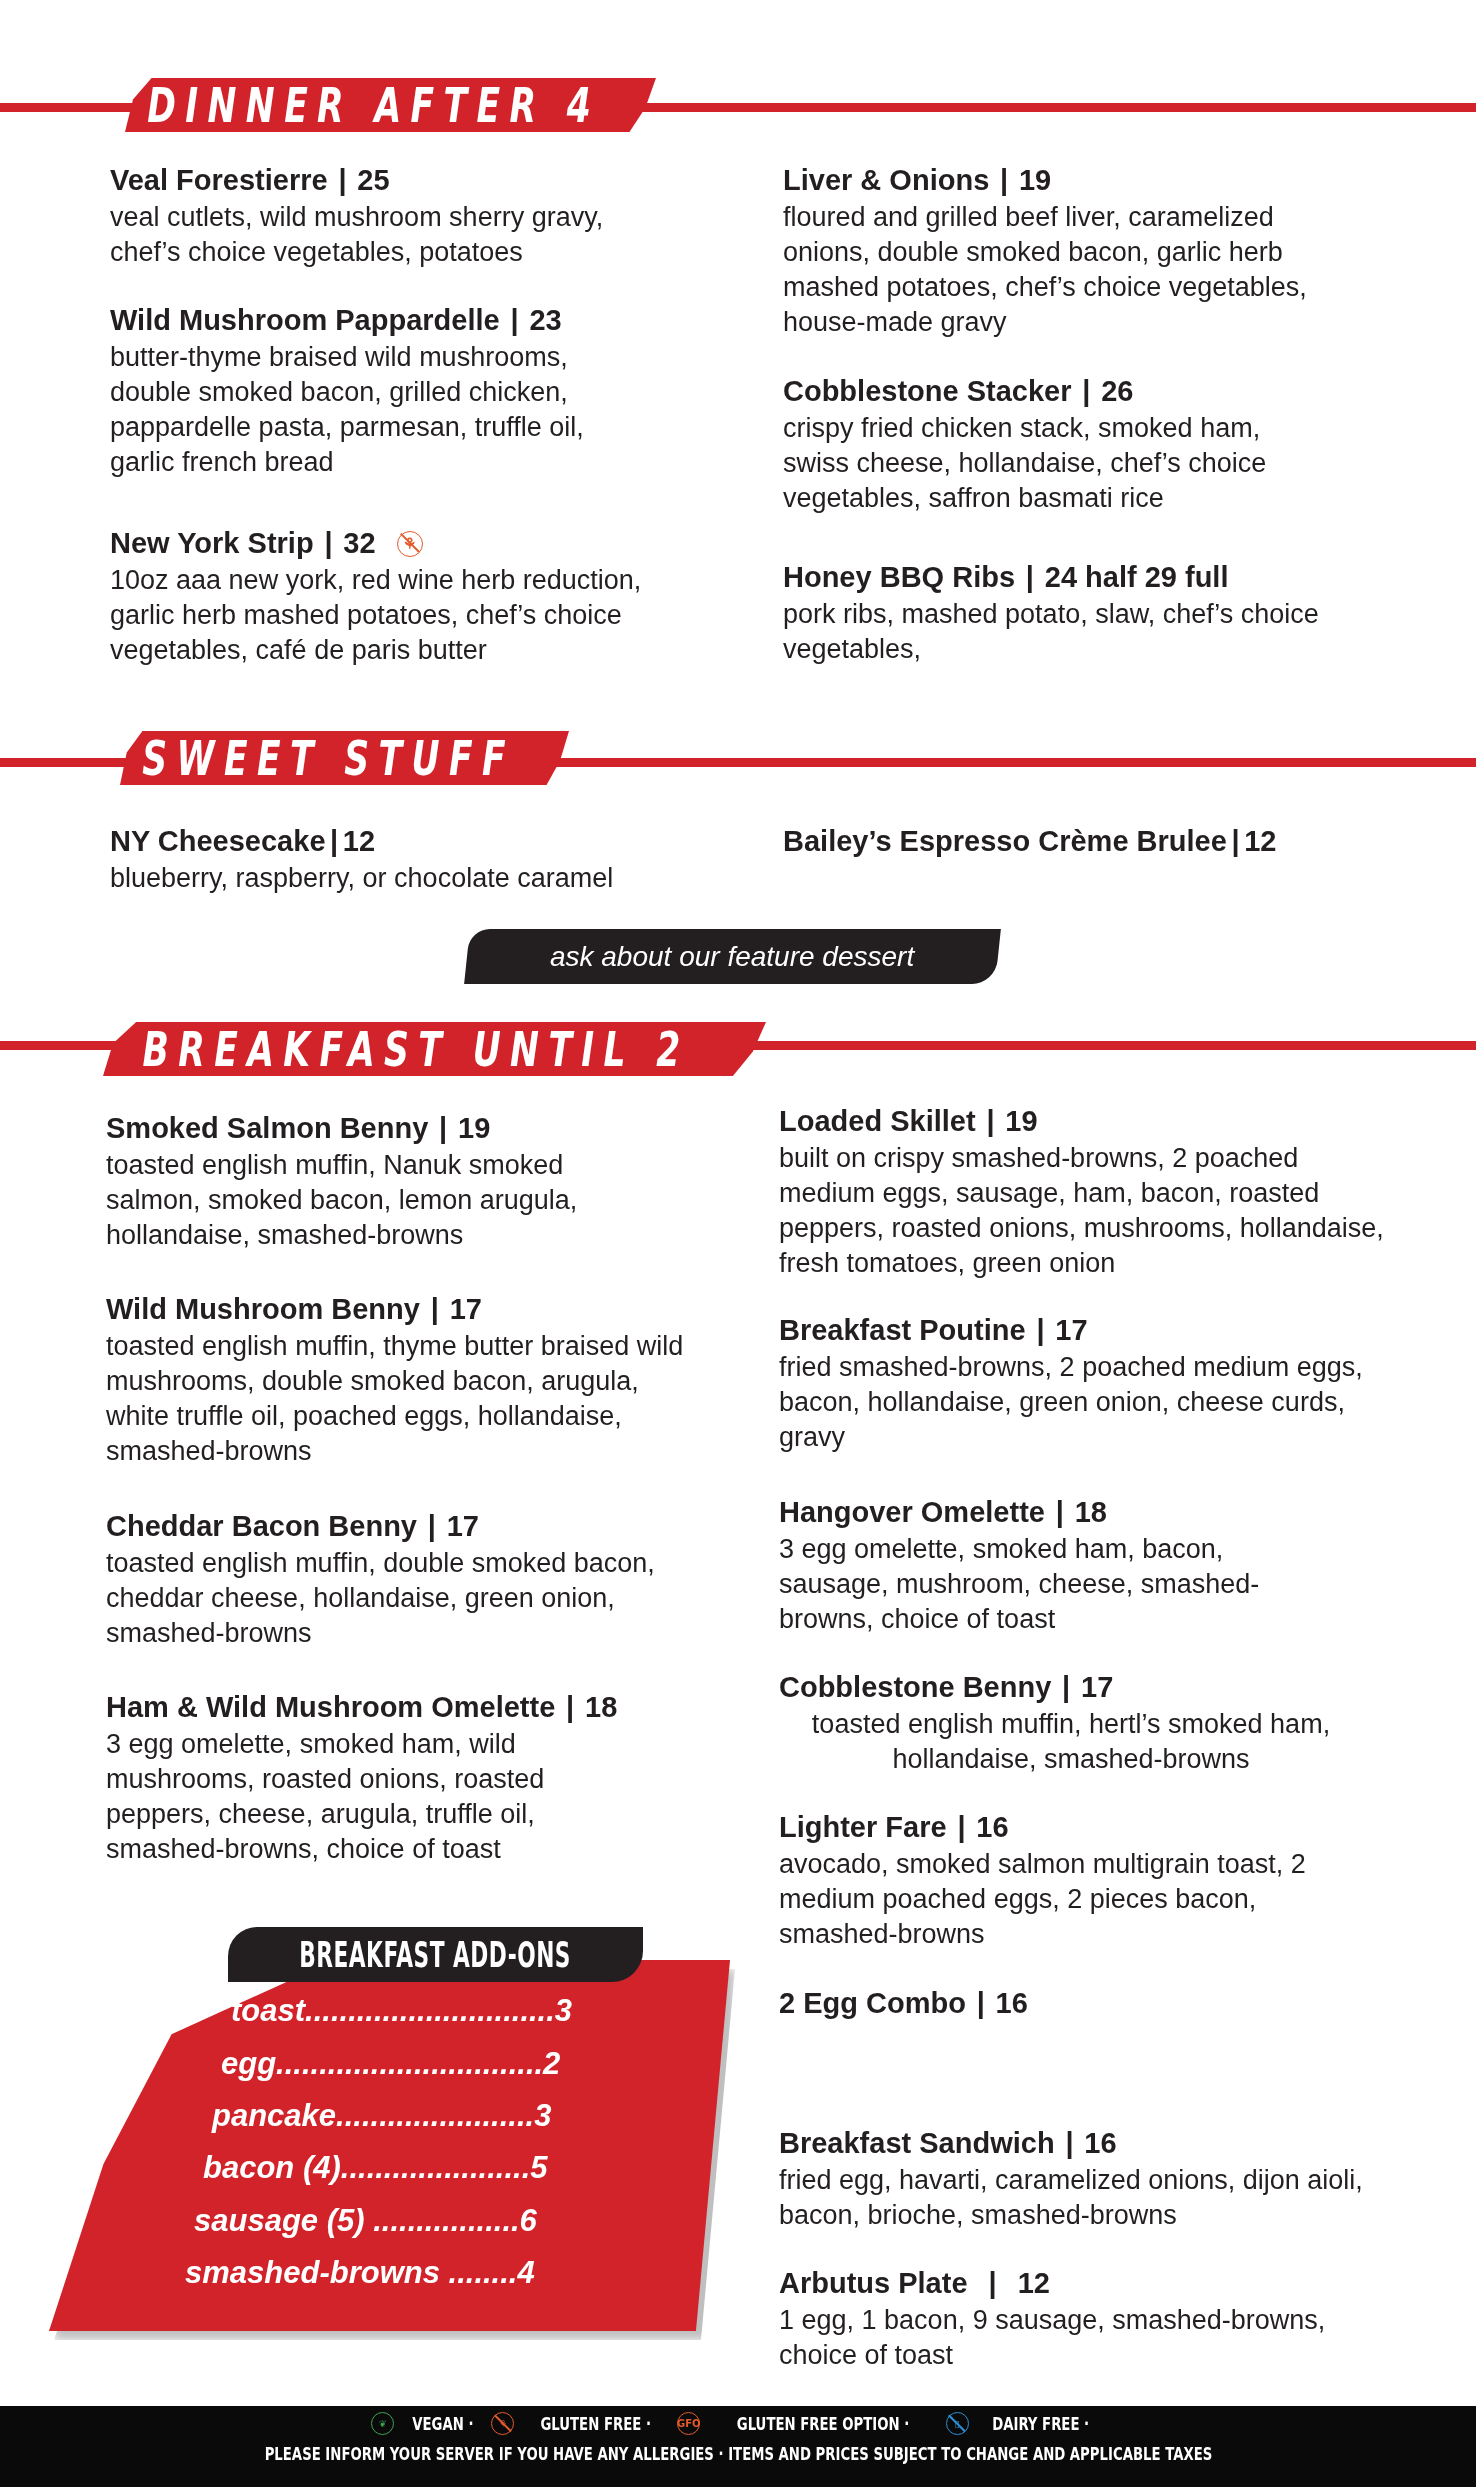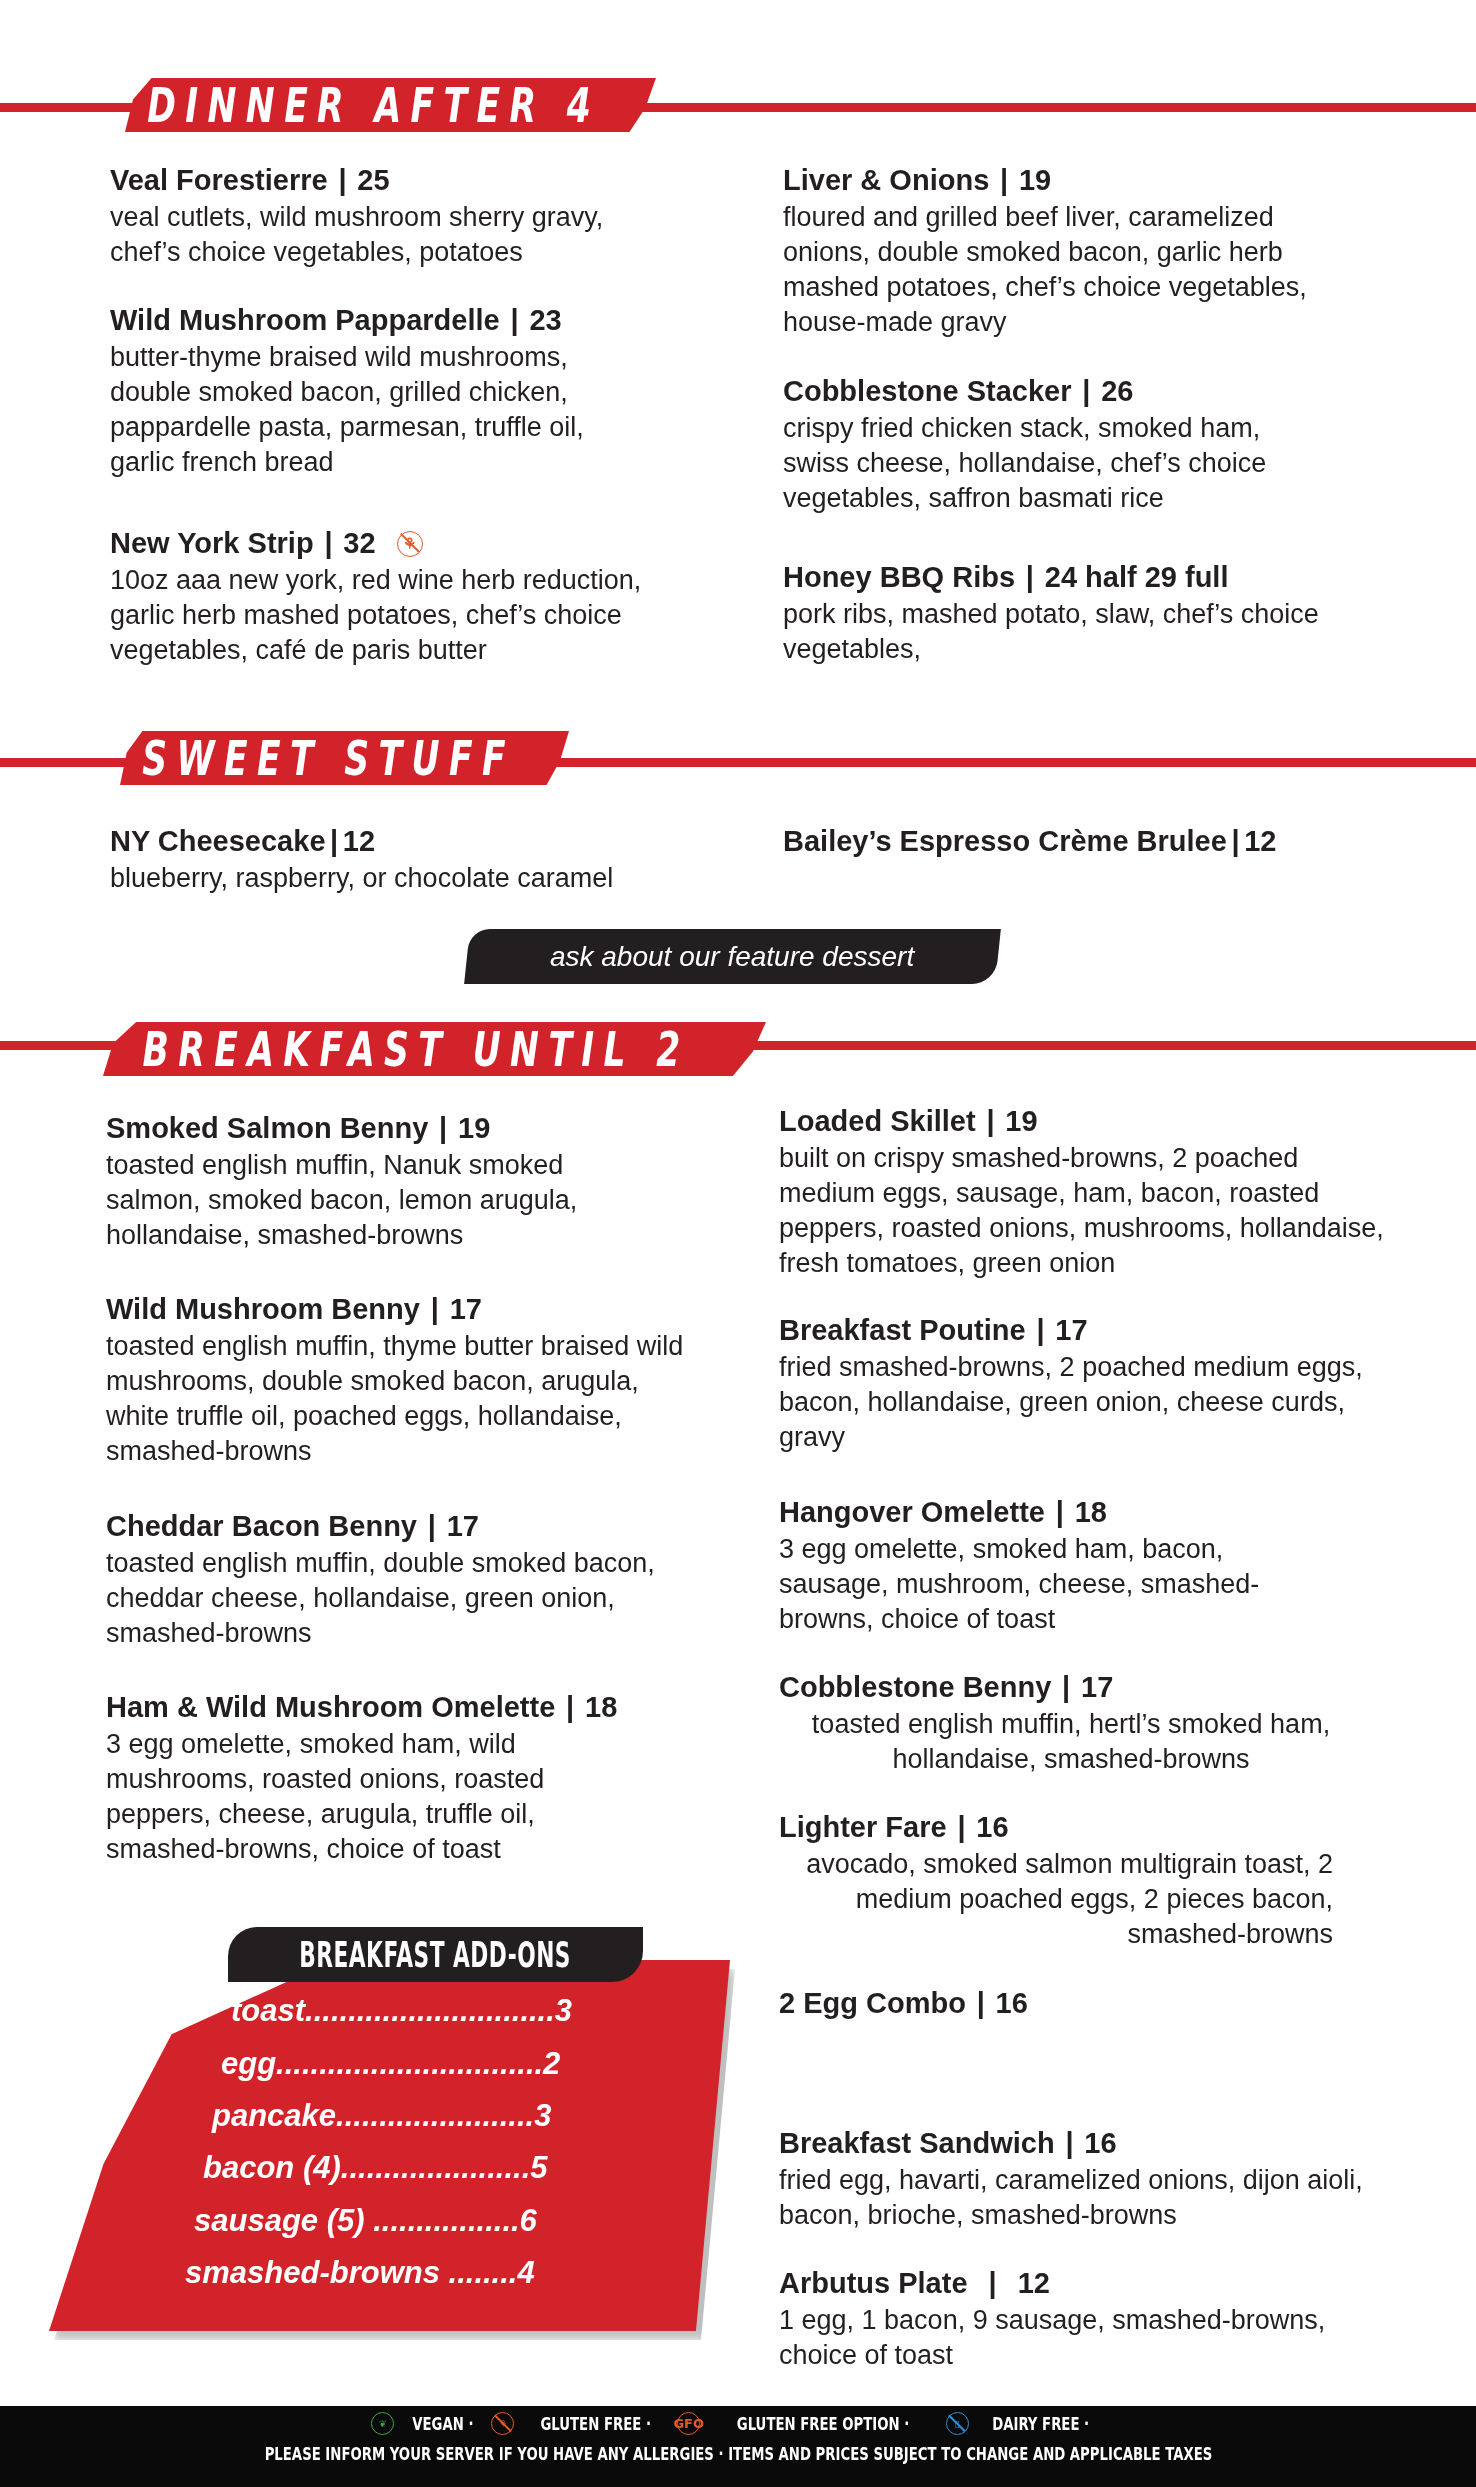--- a/index.html
+++ b/index.html
@@ -30,21 +30,21 @@
             border-radius:29px 0 31px 0; display:flex; align-items:center; justify-content:center; }
   .addons-head span { font-family:"DejaVu Sans", sans-serif; font-weight:bold; font-size:35px; transform:scaleX(0.62); white-space:nowrap; letter-spacing:0.8px; }
   .addon-row { position:absolute; color:#fff; font-size:31px; font-weight:bold; font-style:italic; white-space:nowrap; }
   .footer { position:absolute; left:0; top:2406px; width:1477px; height:81px; background:#0a0a0a; color:#fff; }
   .footer .legend { position:absolute; top:6.2px; left:0; width:1477px; display:flex; justify-content:center; align-items:center; gap:7.7px;
             font-family:"DejaVu Sans", sans-serif; font-weight:bold; font-size:17.7px; }
   .footer .legend .lbl { transform:scaleX(0.75); display:inline-block; }
   .ficon { width:23px; height:23px; border-radius:50%; border:1.5px solid; box-sizing:border-box; display:inline-flex; align-items:center; justify-content:center; font-size:9.2px; font-weight:bold; position:relative; }
   .ficon.vegan { border-color:#3fa34d; color:#3fa34d; }
   .ficon.gf { border-color:#e35b2c; color:#e35b2c; }
-  .ficon.gfo { border-color:#e35b2c; color:#e35b2c; font-size:13px;text-align:right; }
+  .ficon.gfo { border-color:#e35b2c; color:#e35b2c; font-size:10px;text-align:right; }
   .ficon.df { border-color:#2d8fd5; color:#2d8fd5; }
   .ficon.gf::after, .ficon.df::after { content:""; position:absolute; left:9.2px; top:-1.5px; width:1.5px; height:23px; background:currentColor; transform:rotate(-45deg); }
   .footer .notice { position:absolute; top:38px; left:0; width:1477px; text-align:center; font-family:"DejaVu Sans", sans-serif; font-weight:bold; font-size:17px; }
   .footer .notice span { display:inline-block; transform:scaleX(0.78); white-space:nowrap; }
 </style>
 </head>
 <body>
 
 <div class="rule" style="top:103px; width:1477px;"></div>
 <div class="banner" style="left:125px; top:78px; width:531px;">
@@ -193,21 +193,21 @@
       <span>17</span>
     </div>
   <div class="desc" style="width:584px;">toasted english muffin, hertl’s smoked ham, hollandaise, smashed-browns</div>
 </div>
 <div class="item" style="left:779px; top:1810px;">
   <div class="title">
       <span>Lighter Fare</span>
       <span>|</span>
       <span>16</span>
     </div>
-  <div class="desc" style="width:554px;text-align:right;">avocado, smoked salmon multigrain toast, 2 medium poached eggs, 2 pieces bacon, smashed-browns</div>
+  <div class="desc" style="width:554px;">avocado, smoked salmon multigrain toast, 2 medium poached eggs, 2 pieces bacon, smashed-browns</div>
 </div>
 <div class="item" style="left:779px; top:1986px;">
   <div class="title">
       <span>2 Egg Combo</span>
       <span>|</span>
       <span>16</span>
     </div>
 </div>
 <div class="item" style="left:779px; top:2126px;">
   <div class="title">

